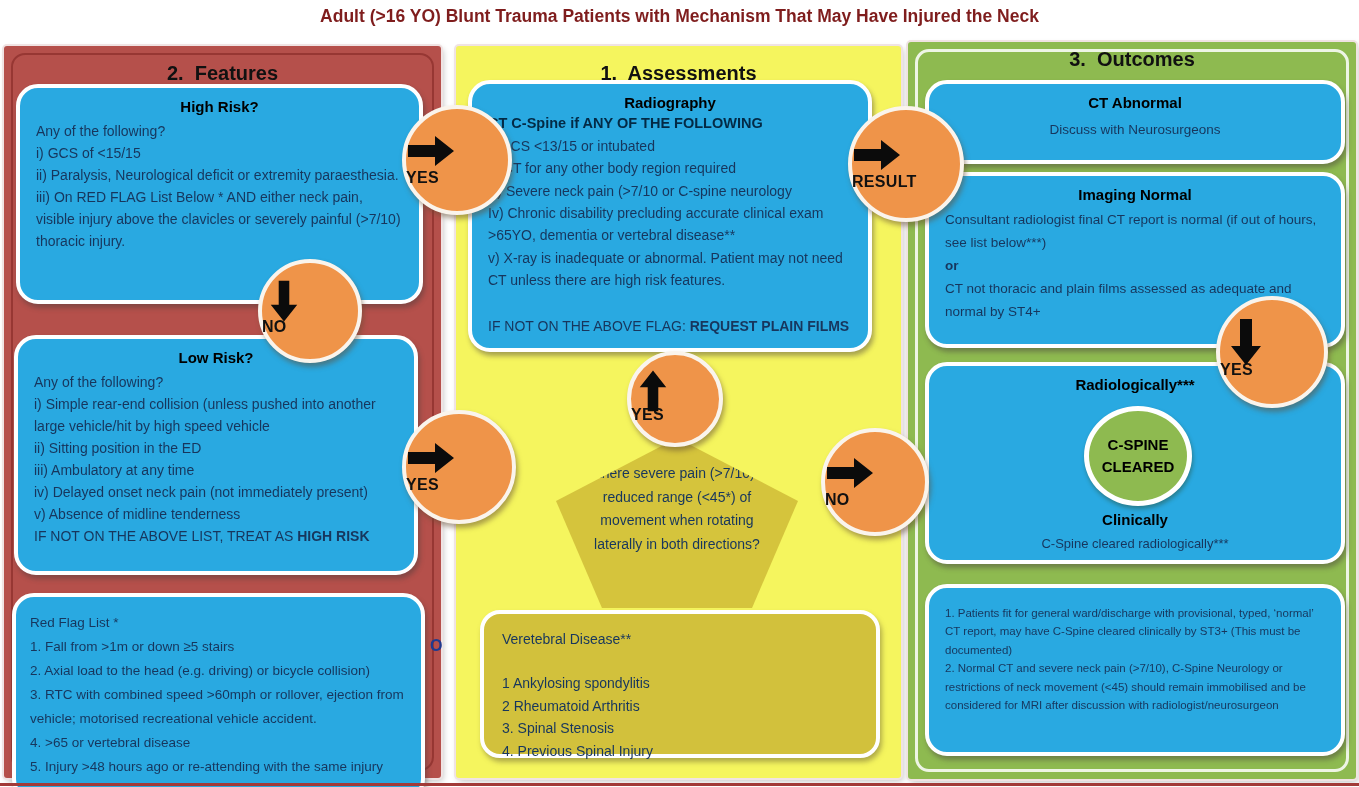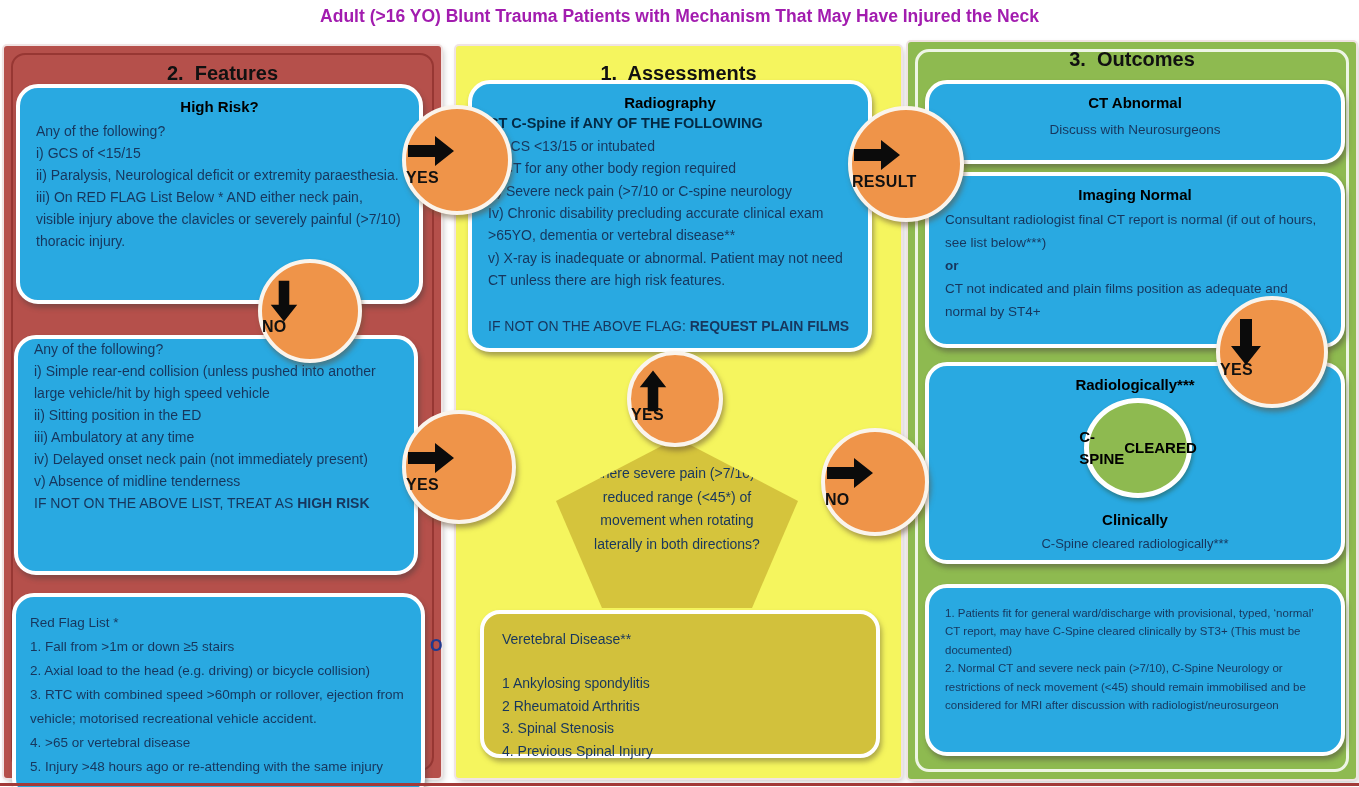--- a/index.html
+++ b/index.html
@@ -1,21 +1,21 @@
 <!DOCTYPE html>
 <html><head>
 <meta charset="utf-8">
 <style>
   * { margin:0; padding:0; box-sizing:border-box; }
   html,body { background:#fff; }
   body { font-family:"Liberation Sans", sans-serif; }
   .canvas { position:relative; width:1359px; height:787px; background:#fff; overflow:hidden; }
 
   .title { position:absolute; top:6px; left:0; width:100%; text-align:center;
-           font-size:17.5px; font-weight:bold; color:#a21caf; }
+           font-size:17.5px; font-weight:bold; color:#7f1d1d; }
 
   .col { position:absolute; border-radius:3px; box-shadow:0 0 0 2px #f0e3e3, 2px 3px 6px rgba(0,0,0,.25); }
   .col-features  { left:4px;   top:46px; width:437px; height:732px; background:#b5504b; }
   .col-assess    { left:456px; top:46px; width:445px; height:732px; background:#f5f55e; }
   .col-outcomes  { left:908px; top:42px; width:448px; height:737px; background:#8eba50; }
   .inner-border  { position:absolute; inset:7px; border-radius:14px; pointer-events:none; }
   .col-features .inner-border { border:2px solid rgba(125,35,33,.55); }
   .col-outcomes .inner-border { border:3px solid rgba(255,255,255,.85); }
 
   .col-header { position:relative; text-align:center; font-size:20px; font-weight:bold;
@@ -48,23 +48,23 @@
   .circle { position:absolute; background:#ef9449; border:4px solid #faf4ec; border-radius:50%;
             box-shadow:2px 4px 5px rgba(100,75,50,.5); z-index:5;
             display:flex; flex-direction:column; justify-content:center; }
   .circle-label { font-size:16px; font-weight:bold; color:#111; margin-top:1px; letter-spacing:.3px; }
   .arrow-svg { width:52px; height:34px; }
   .arrow-up   { transform:rotate(-90deg); }
   .arrow-down { transform:rotate(90deg); }
   .small .arrow-svg { width:44px; height:30px; }
 
   .center-text { text-align:center; }
-  .cleared-circle { position:absolute; left:155px; top:32px; width:108px; height:100px;
+  .cleared-circle { position:absolute; left:155px; top:40px; width:108px; height:100px;
                     background:#8eba50; border:5px solid #fff; border-radius:50%;
-                    display:flex; flex-direction:row; align-items:center; justify-content:center;
+                    display:flex; flex-direction:column; align-items:center; justify-content:center;
                     box-shadow:1px 3px 4px rgba(40,60,20,.4); }
   .cleared-circle div { font-size:15px; font-weight:bold; color:#000; line-height:1.5; }
 
   .notes-body { padding:16px 16px 10px; font-size:11.5px; line-height:1.6; }
 
   .stray-o { position:absolute; left:430px; top:637px; font-size:16px; font-weight:bold; color:#1f3a8f; z-index:6; }
   .bottom-rule { position:absolute; left:0; top:783px; width:1359px; height:3px; background:#a23a38; }
 </style>
 </head>
 <body>
@@ -82,20 +82,21 @@
     <div class="box-heading">High Risk?</div>
     <div class="box-body">
       <div class="line">Any of the following?</div>
       <div class="line">i) GCS of &lt;15/15</div>
       <div class="line">ii) Paralysis, Neurological deficit or extremity paraesthesia.</div>
       <div class="line">iii) On RED FLAG List Below * AND either neck pain, visible injury above the clavicles or severely painful (&gt;7/10) thoracic injury.</div>
     </div>
   </div>
 
   <div class="bluebox" style="left:14px; top:335px; width:404px; height:240px;">
+    <div class="box-heading">Low Risk?</div>
     <div class="box-body">
       <div class="line">Any of the following?</div>
       <div class="line">i) Simple rear-end collision (unless pushed into another large vehicle/hit by high speed vehicle</div>
       <div class="line">ii) Sitting position in the ED</div>
       <div class="line">iii) Ambulatory at any time</div>
       <div class="line">iv) Delayed onset neck pain (not immediately present)</div>
       <div class="line">v) Absence of midline tenderness</div>
       <div class="line footer-line"><span>IF NOT ON THE ABOVE LIST, TREAT AS </span><b class="inline-bold">HIGH RISK</b></div>
     </div>
   </div>
@@ -151,21 +152,21 @@
   <div class="bluebox" style="left:925px; top:80px; width:420px; height:84px;">
     <div class="box-heading">CT Abnormal</div>
     <div class="box-body center-text" style="font-size:13.5px; margin-top:8px;">Discuss with Neurosurgeons</div>
   </div>
 
   <div class="bluebox" style="left:925px; top:172px; width:420px; height:176px;">
     <div class="box-heading">Imaging Normal</div>
     <div class="box-body" style="font-size:13.5px; line-height:1.7; ">
       <div class="line">Consultant radiologist final CT report is normal (if out of hours, see list below***)</div>
       <div class="line" style="font-weight:bold;">or</div>
-      <div class="line">CT not indicated and plain films position as adequate and normal by ST4+</div>
+      <div class="line">CT not thoracic and plain films assessed as adequate and normal by ST4+</div>
     </div>
   </div>
 
   <div class="bluebox" style="left:925px; top:362px; width:420px; height:202px;">
     <div class="box-heading">Radiologically***</div>
     <div class="cleared-circle">
       <div>C-SPINE</div>
       <div>CLEARED</div>
     </div>
     <div class="box-heading" style="margin-top:118px;">Clinically</div>

